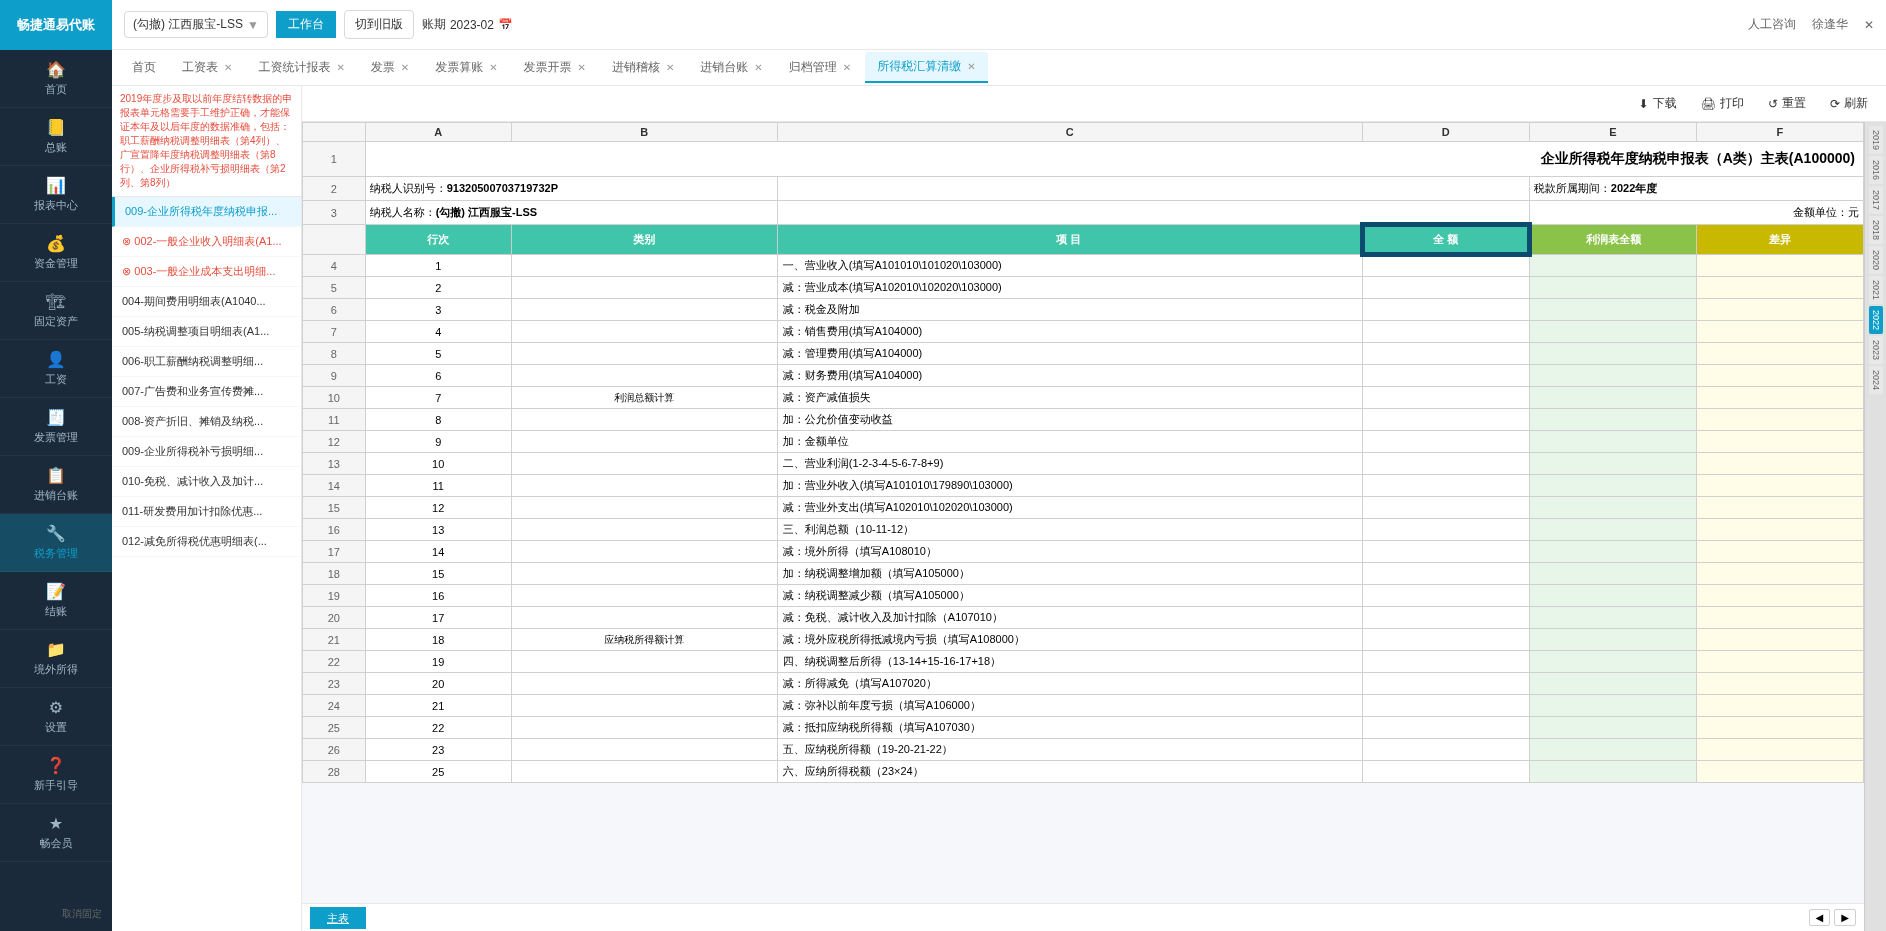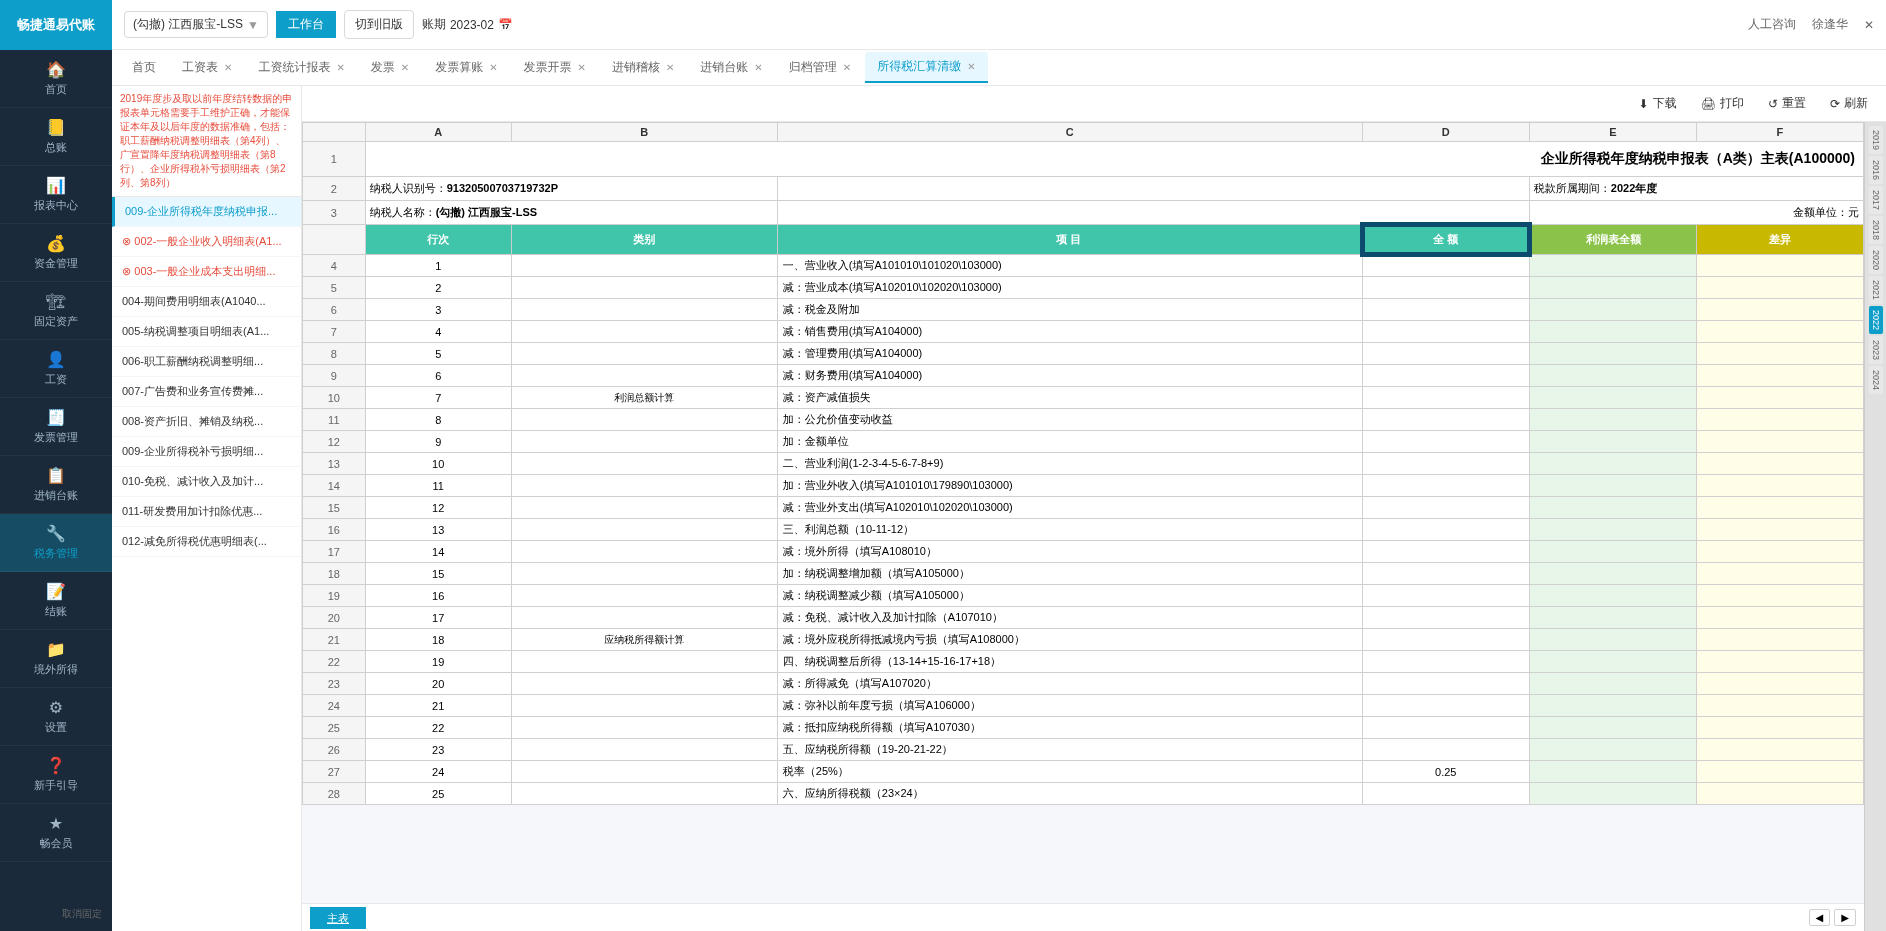--- a/index.html
+++ b/index.html
@@ -496,29 +496,20 @@
                     <tr>
     <td class="row-num">26</td>
     <td class="col-a">23</td>
     <td class="col-b" style="font-size:10px;"></td>
     <td class="col-c">五、应纳税所得额（19-20-21-22）</td>
     <td class="col-d"></td>
     <td class="col-e" style="background:#e8f5e9;"></td>
     <td class="col-f" style="background:#fffde7;"></td>
   </tr>
                     <tr>
-    <td class="row-num">27</td>
-    <td class="col-a">24</td>
-    <td class="col-b" style="font-size:10px;"></td>
-    <td class="col-c">税率（25%）</td>
-    <td class="col-d">0.25</td>
-    <td class="col-e" style="background:#e8f5e9;"></td>
-    <td class="col-f" style="background:#fffde7;"></td>
-  </tr>
-                    <tr>
     <td class="row-num">28</td>
     <td class="col-a">25</td>
     <td class="col-b" style="font-size:10px;"></td>
     <td class="col-c">六、应纳所得税额（23×24）</td>
     <td class="col-d"></td>
     <td class="col-e" style="background:#e8f5e9;"></td>
     <td class="col-f" style="background:#fffde7;"></td>
   </tr>
                   </tbody>
               </table>

